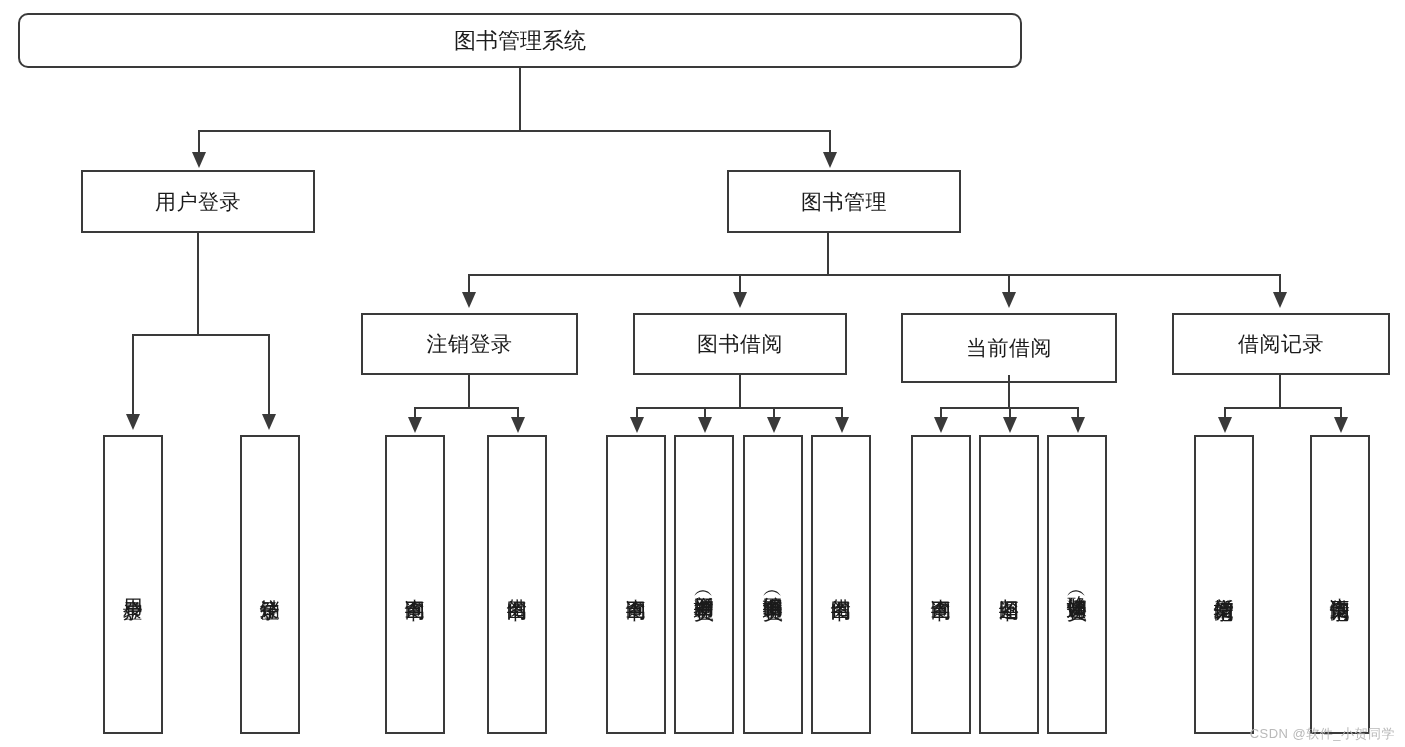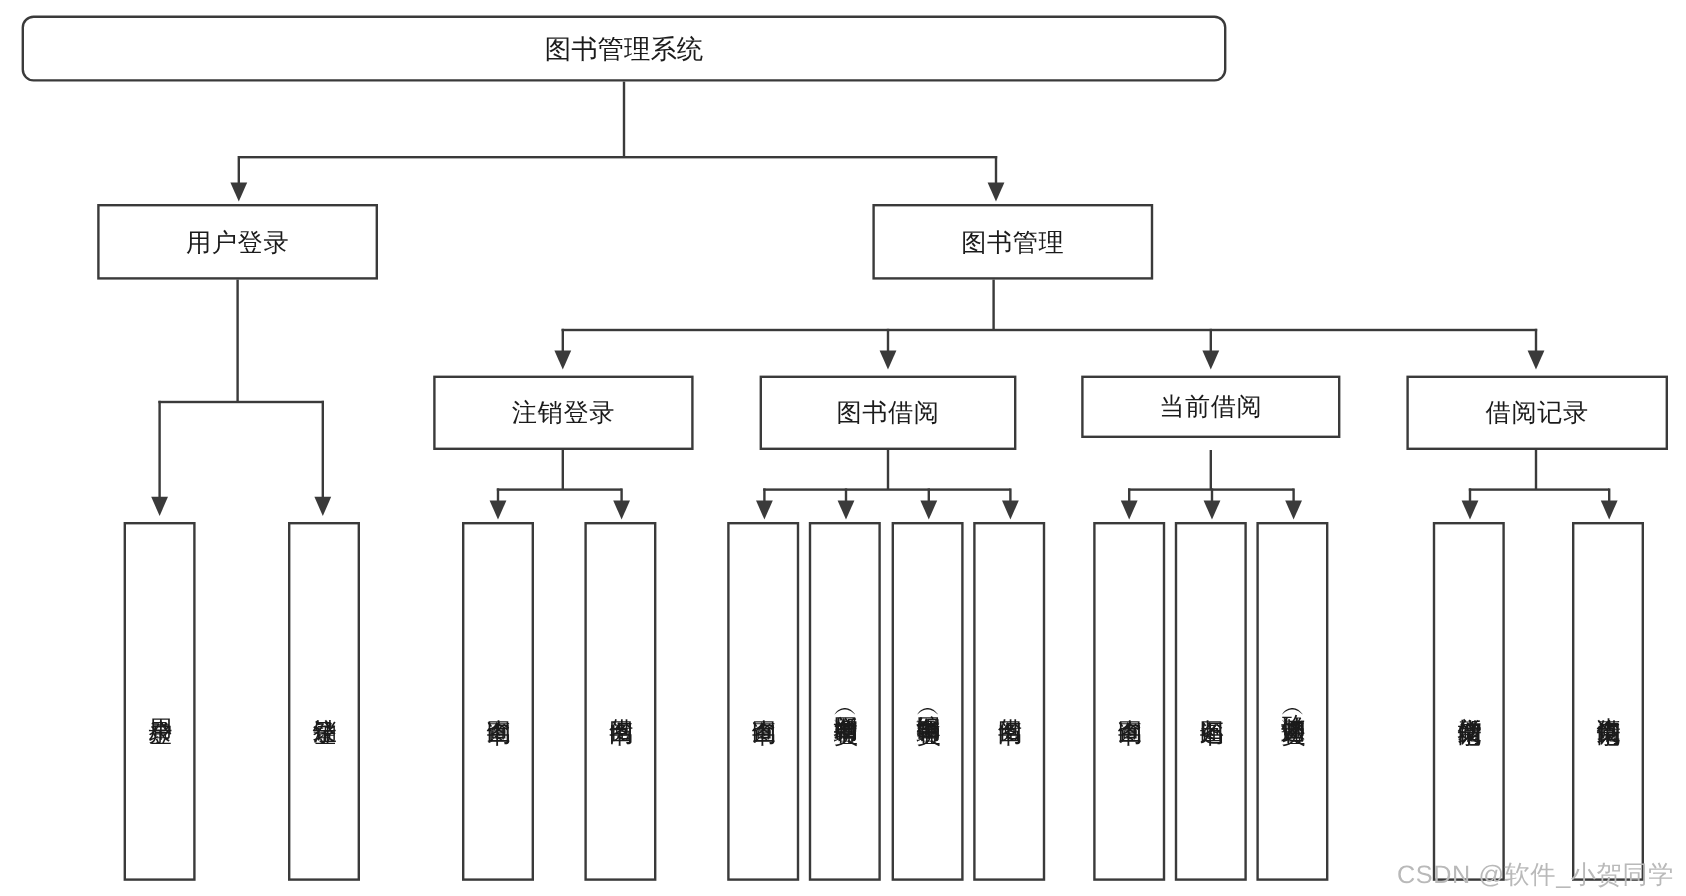--- a/index.html
+++ b/index.html
@@ -66,21 +66,21 @@
     width: 0;
     height: 0;
     border-left: 7px solid transparent;
     border-right: 7px solid transparent;
     border-top: 16px solid #3a3a3a;
   }
   .watermark {
     position: absolute;
     right: 10px;
     bottom: 4px;
-    font-size: 21px;
+    font-size: 13px;
     color: #b9b9b9;
     white-space: nowrap;
     letter-spacing: 0.5px;
   }
 </style>
 </head>
 <body>
 
 <div id="canvas">
 
@@ -121,21 +121,21 @@
   <div class="arrow" style="left:1002px; top:292px;"></div>
   <div class="seg vline" style="left:1279px; top:274px; height:20px;"></div>
   <div class="arrow" style="left:1273px; top:292px;"></div>
 
   <div class="node node-h" style="left:361px; top:313px; width:217px; height:62px;">
     <span>注销登录</span>
   </div>
   <div class="node node-h" style="left:633px; top:313px; width:214px; height:62px;text-align:center;">
     <span>图书借阅</span>
   </div>
-  <div class="node node-h" style="left:901px; top:313px; width:216px; height:52px;">
+  <div class="node node-h" style="left:901px; top:313px; width:216px; height:70px;">
     <span>当前借阅</span>
   </div>
   <div class="node node-h" style="left:1172px; top:313px; width:218px; height:62px;">
     <span>借阅记录</span>
   </div>
 
   <div class="seg vline" style="left:468px; top:375px; height:33px;"></div>
   <div class="seg hline" style="left:414px; top:407px; width:104px;"></div>
   <div class="seg vline" style="left:414px; top:407px; height:12px;"></div>
   <div class="arrow" style="left:408px; top:417px;"></div>

